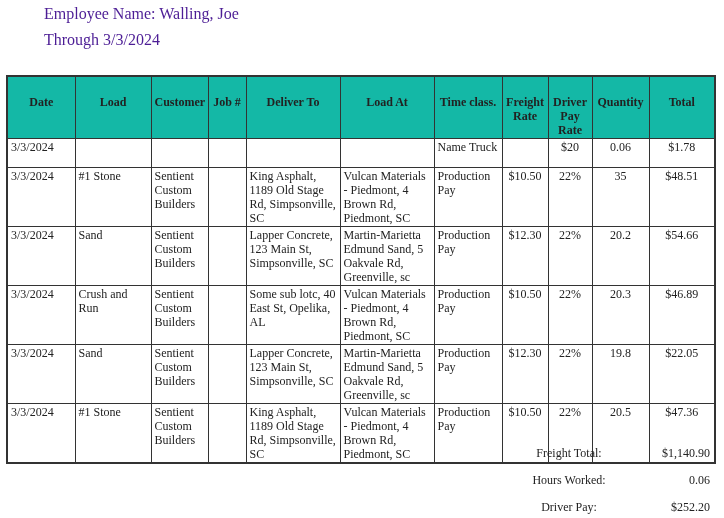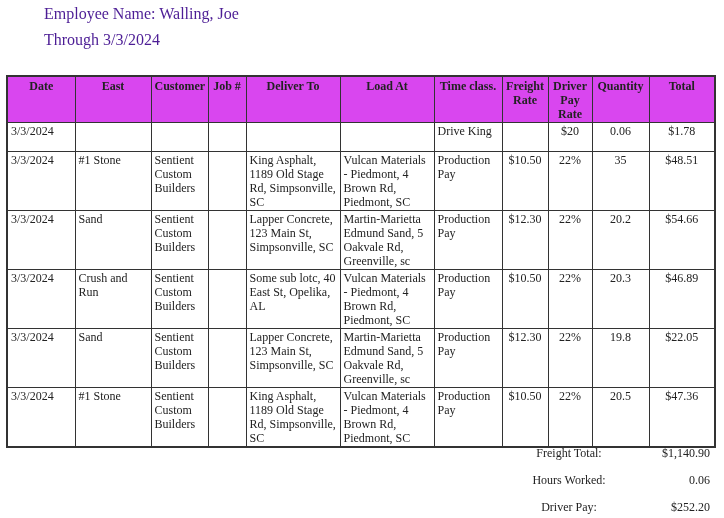--- a/index.html
+++ b/index.html
@@ -14,22 +14,22 @@
     position: absolute; left: 6px; top: 75px;
     border-collapse: collapse; table-layout: fixed;
     width: 708px; font-size: 12px; line-height: 14px;
     border: 2px solid #333;
   }
   table.report th, table.report td {
     border: 1.5px solid #333; vertical-align: top;
     padding: 1px 3px 1px 3px; overflow: hidden;
   }
   table.report th {
-    background: #d946ef; font-weight: bold; text-align: center;
-    height: 38px; padding-top: 2px; color: #222;
+    background: #14b8a6; font-weight: bold; text-align: center;
+    height: 38px; padding-top: 18px; color: #222;
   }
   table.report td { color: #222; }
   td.num { text-align: center; padding-right: 4px; }
   tr.r0 td { height: 26px; }
   tr.rr td { height: 53px; }
   .summary { position: absolute; right: 14px; font-size: 12px; }
   .summary .lbl { display: inline-block; text-align: center; width: 130px; margin-right: 12px; }
   .summary .val { display: inline-block; text-align: right; width: 64px; font-weight: normal; }
   #s0 { top: 446px; }
   #s1 { top: 473px; }
@@ -51,41 +51,41 @@
       <col style="width:94px">
       <col style="width:68px">
       <col style="width:46px">
     <col style="width:44px">
       <col style="width:57px">
       <col style="width:66px">
   </colgroup>
   <thead>
     <tr>
       <th>Date</th>
-      <th>East</th>
+      <th>Load</th>
       <th>Customer</th>
       <th>Job #</th>
       <th>Deliver To</th>
       <th>Load At</th>
       <th>Time class.</th>
       <th>Freight Rate</th>
       <th>Driver Pay Rate</th>
       <th>Quantity</th>
       <th>Total</th>
     </tr>
   </thead>
   <tbody>
     <tr class="r0">
       <td>3/3/2024</td>
       <td></td>
       <td></td>
       <td></td>
       <td></td>
       <td></td>
-      <td>Drive King</td>
+      <td>Name Truck</td>
       <td class="num"></td>
       <td class="num">$20</td>
       <td class="num">0.06</td>
       <td class="num">$1.78</td>
     </tr>
     <tr class="rr">
       <td>3/3/2024</td>
       <td>#1 Stone</td>
       <td>Sentient Custom Builders</td>
       <td></td>

